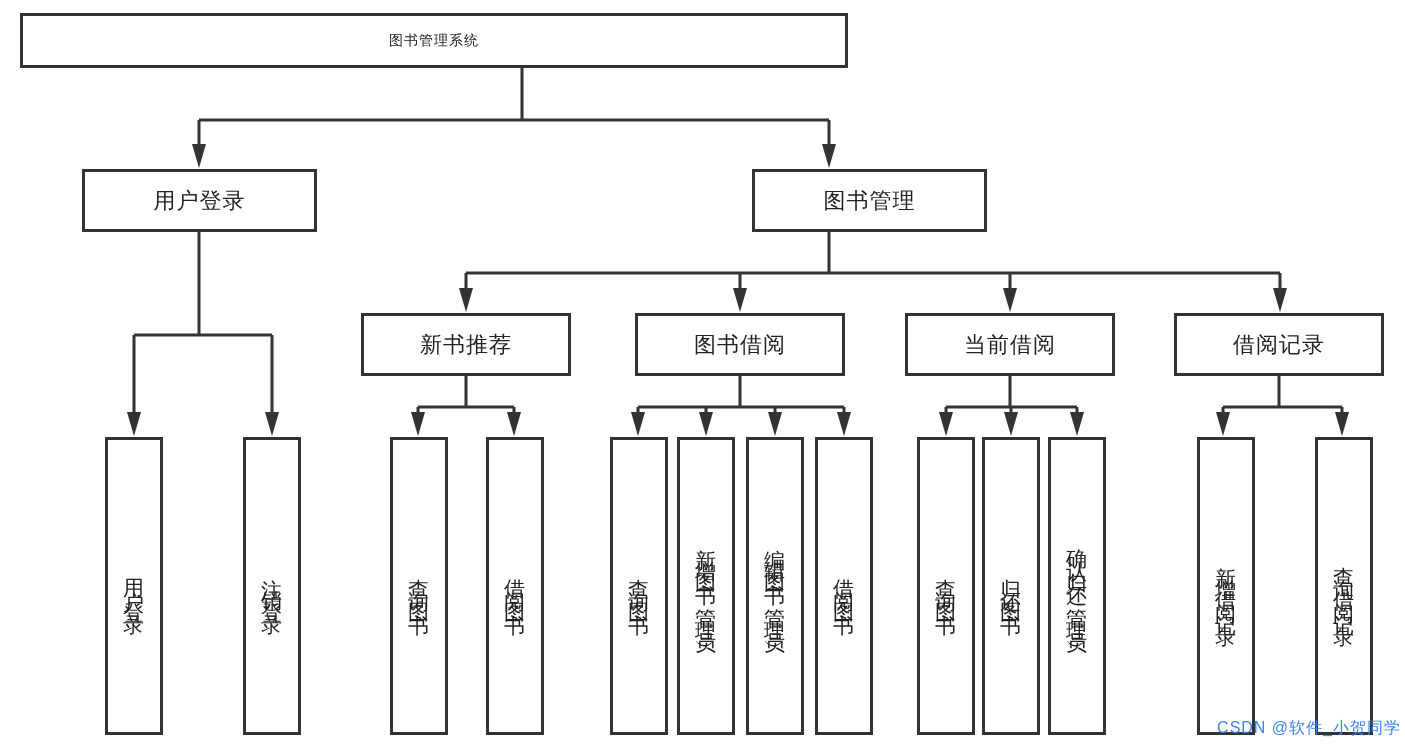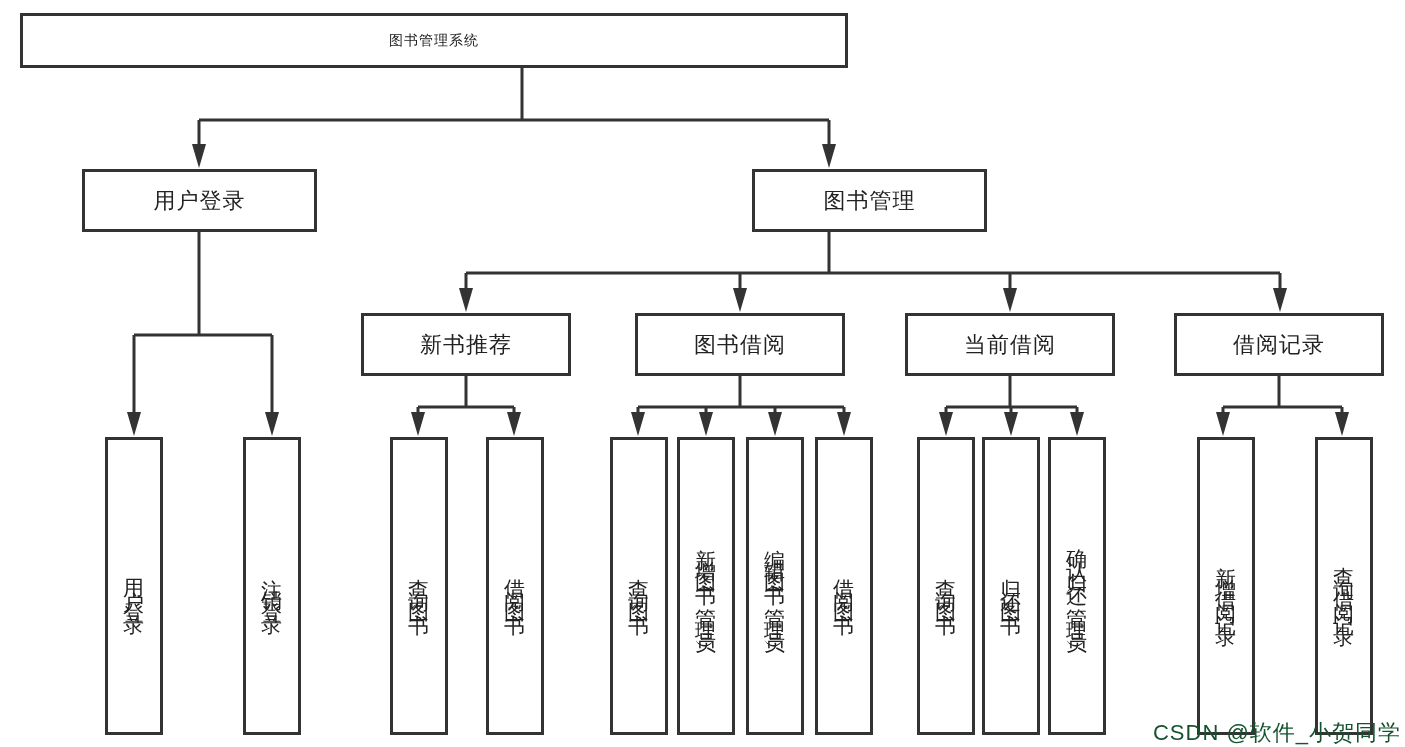--- a/index.html
+++ b/index.html
@@ -49,22 +49,22 @@
     text-orientation: mixed;
     font-size: 21px;
     letter-spacing: 12px;
     line-height: 1;
   }
 
   .watermark {
     position: absolute;
     right: 4px;
     top: 718px;
-    font-size: 22px;
-    color: #14532d;
+    font-size: 16px;
+    color: #3b82f6;
     letter-spacing: 1px;
     white-space: nowrap;
     z-index: 5;
   }
 </style>
 </head>
 <body>
 
 <div class="canvas">
 

